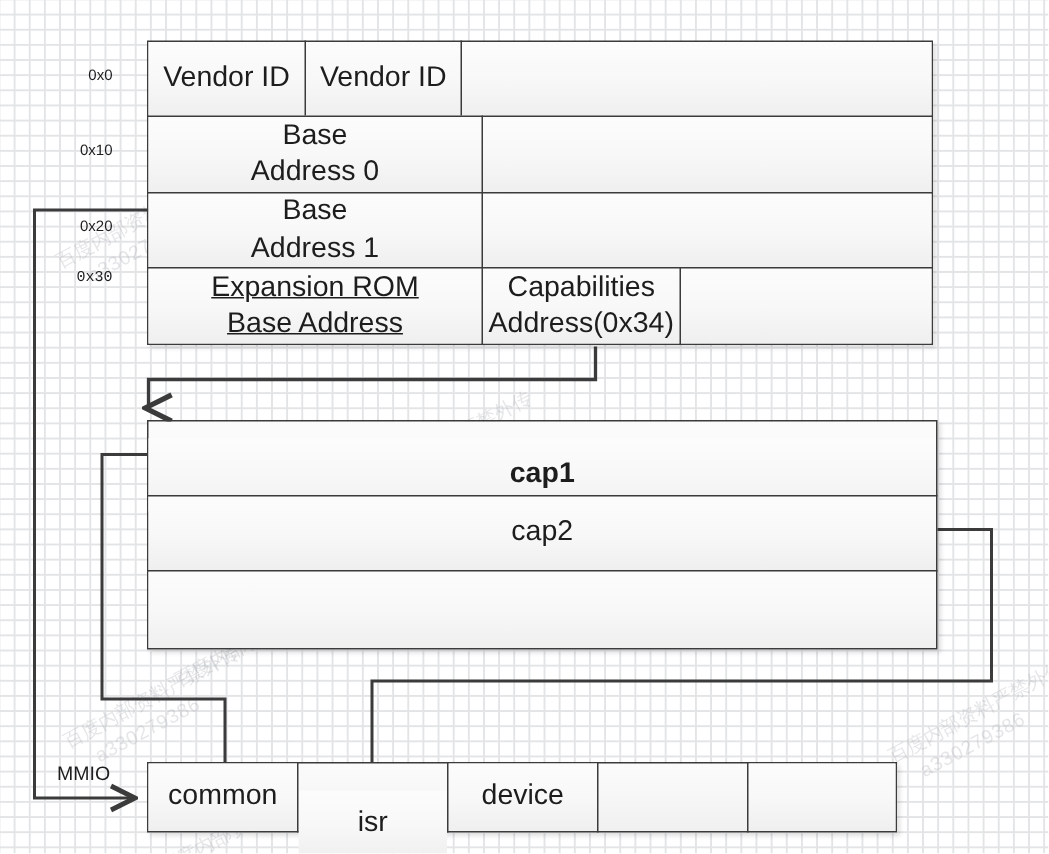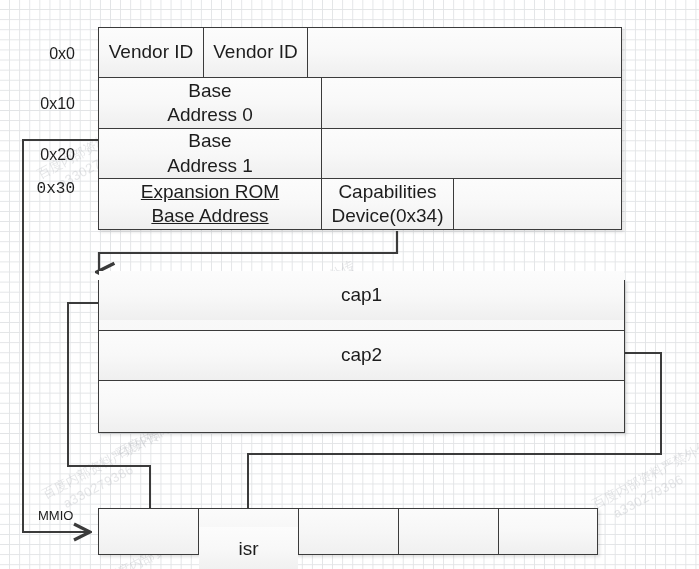--- a/index.html
+++ b/index.html
@@ -64,21 +64,21 @@
     width: 1px;
     background: #3b3b3b;
   }
   .hdiv {
     position: absolute;
     height: 1px;
     background: #3b3b3b;
   }
   .addr {
     position: absolute;
-    font-size: 16px;
+    font-size: 10px;
     color: #1d1d1d;
     text-align: right;
     width: 60px;
   }
   .mmio-label {
     position: absolute;
     font-size: 13px;
     color: #1d1d1d;
   }
 </style>
@@ -160,46 +160,48 @@
 Address 0</div>
   <div class="cell" style="left:322px; top:78px; width:299px; height:50px;"></div>
 
   <div class="cell" style="left:99px; top:129px; width:222px; height:49px; white-space:pre-line;">Base
 Address 1</div>
   <div class="cell" style="left:322px; top:129px; width:299px; height:49px;"></div>
 
   <div class="cell" style="left:99px; top:179px; width:222px; height:50px; white-space:pre-line;text-decoration:underline;">Expansion ROM
 Base Address</div>
   <div class="cell" style="left:322px; top:179px; width:131px; height:50px; white-space:pre-line;">Capabilities
-Device(0x34)</div>
+Address(0x34)</div>
   <div class="cell" style="left:454px; top:179px; width:167px; height:50px;"></div>
 
   <div class="hdiv" style="left:98px; top:77px;  width:524px;"></div>
   <div class="hdiv" style="left:98px; top:128px; width:524px;"></div>
   <div class="hdiv" style="left:98px; top:178px; width:524px;"></div>
   <div class="vdiv" style="left:203px; top:27px;  height:50px;"></div>
   <div class="vdiv" style="left:307px; top:27px;  height:50px;"></div>
   <div class="vdiv" style="left:321px; top:77px;  height:101px;"></div>
   <div class="vdiv" style="left:321px; top:178px; height:52px;"></div>
   <div class="vdiv" style="left:453px; top:178px; height:52px;"></div>
 
   <div class="box" style="left:98px; top:280px; width:527px; height:153px;"></div>
 
-  <div class="cell" style="left:99px; top:271px; width:525px; height:49px;">cap1</div>
+  <div class="cell" style="left:99px; top:292px; width:525px; height:49px;font-weight:bold;">cap1</div>
   <div class="cell" style="left:99px; top:331px; width:525px; height:49px;">cap2</div>
   <div class="cell" style="left:99px; top:381px; width:525px; height:51px;"></div>
 
   <div class="hdiv" style="left:98px; top:330px; width:527px;"></div>
   <div class="hdiv" style="left:98px; top:380px; width:527px;"></div>
 
   <div class="mmio-label" style="left:38px; top:508px;">MMIO</div>
 
   <div class="box" style="left:98px; top:508px; width:500px; height:47px;"></div>
 
+  <div class="cell" style="left:99px; top:509px; width:99px; height:45px;">common</div>
   <div class="cell" style="left:199px; top:527px; width:99px; height:45px;">isr</div>
+  <div class="cell" style="left:299px; top:509px; width:99px; height:45px;">device</div>
   <div class="cell" style="left:499px; top:509px; width:98px; height:45px;"></div>
 
   <div class="vdiv" style="left:198px; top:508px; height:47px;"></div>
   <div class="vdiv" style="left:298px; top:508px; height:47px;"></div>
   <div class="vdiv" style="left:398px; top:508px; height:47px;"></div>
   <div class="vdiv" style="left:498px; top:508px; height:47px;"></div>
 
 </div>
 
 </body></html>

